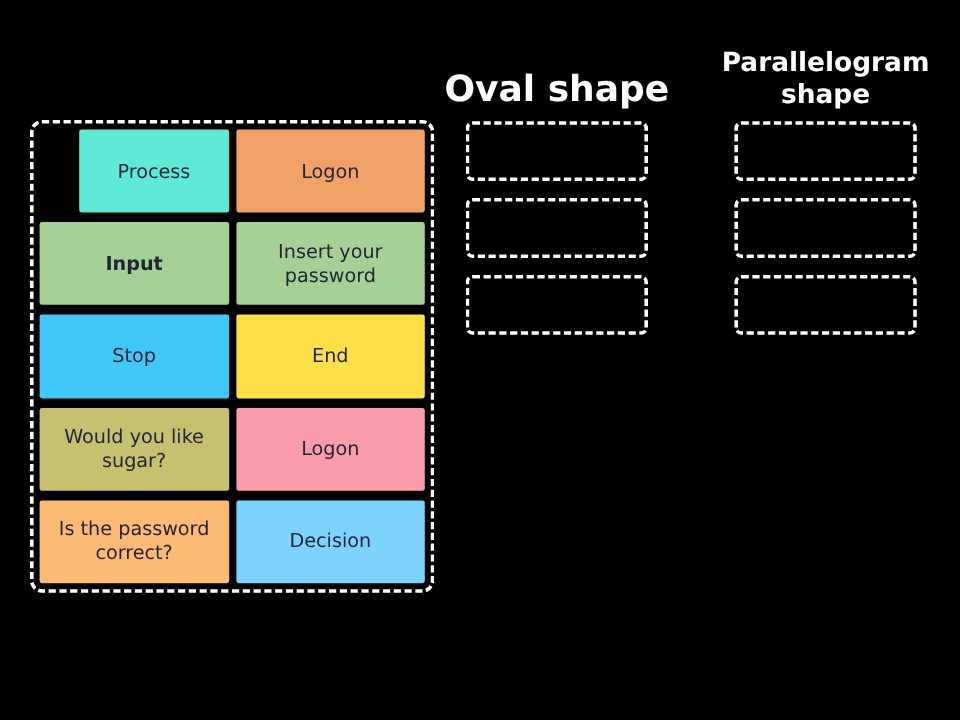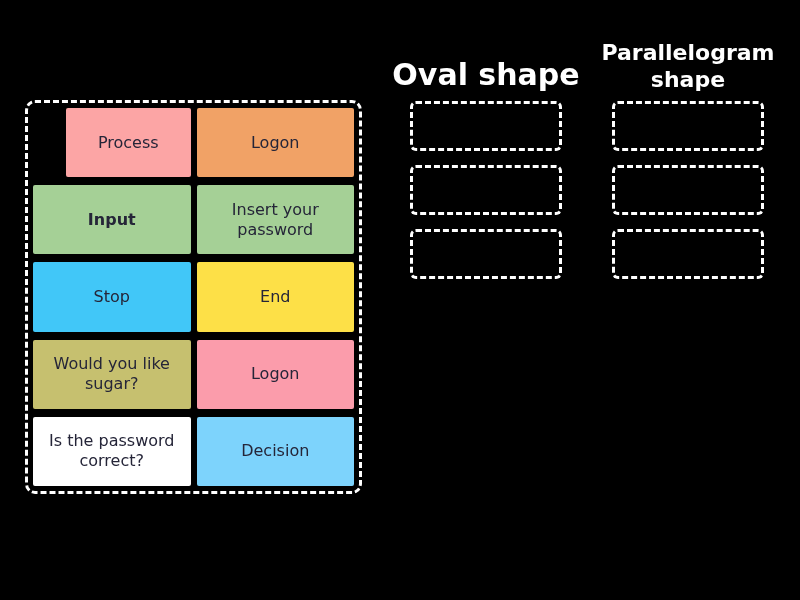--- a/index.html
+++ b/index.html
@@ -18,21 +18,21 @@
     border-radius:2px;display:flex;align-items:center;justify-content:center;
     text-align:center;font-size:16px;line-height:1.25;color:#252538;
     padding:2px 4px;box-sizing:border-box;cursor:grab;user-select:none;
   }
   
   .group{position:absolute;width:200px;display:flex;flex-direction:column;align-items:center;}
   .group-header{
     color:#fff;font-weight:700;text-align:center;line-height:1.2;
     display:flex;align-items:flex-end;justify-content:center;width:200px;
   }
-  .group.oval         {left:386px;top:30px;}
+  .group.oval         {left:364px;top:30px;}
   .group.parallelogram{left:588px;top:30px;}
   .group.diamond      {left:386px;top:298px;}
   .group.rectangle    {left:588px;top:298px;}
   .group.oval .group-header,
   .group.parallelogram .group-header{height:63px;}
   .group.diamond .group-header,
   .group.rectangle .group-header{height:78px;}
   .group.oval .group-header,
   .group.diamond .group-header,
   .group.rectangle .group-header{font-size:30px;}
@@ -43,29 +43,29 @@
     width:152px;height:50px;box-sizing:border-box;
     border:3px dashed #fff;border-radius:6px;background:transparent;
   }
 </style>
 </head>
 <body>
 
 <div class="stage">
 
   <div class="source-panel">
-    <div class="tile" style="background: #fca5a5; margin-left: 33px;">Process</div>
+    <div class="tile" style="background: #5eead4; margin-left: 33px;">Process</div>
     <div class="tile" style="background: rgb(241, 162, 102);">Logon</div>
     <div class="tile" style="background: rgb(165, 208, 150); font-weight: bold;">Input</div>
     <div class="tile" style="background: rgb(165, 208, 150);">Insert your password</div>
     <div class="tile" style="background: rgb(65, 199, 248);">Stop</div>
     <div class="tile" style="background: #fde047;">End</div>
     <div class="tile" style="background: rgb(198, 192, 111);">Would you like sugar?</div>
     <div class="tile" style="background: rgb(251, 156, 171);">Logon</div>
-    <div class="tile" style="background: #ffffff;">Is the password correct?</div>
+    <div class="tile" style="background: #fdba74;">Is the password correct?</div>
     <div class="tile" style="background: #7dd3fc;">Decision</div>
   </div>
 
   <div class="group oval">
     <div class="group-header">Oval shape</div>
     <div class="slots">
       <div class="slot"></div>
       <div class="slot"></div>
       <div class="slot"></div>
     </div>

